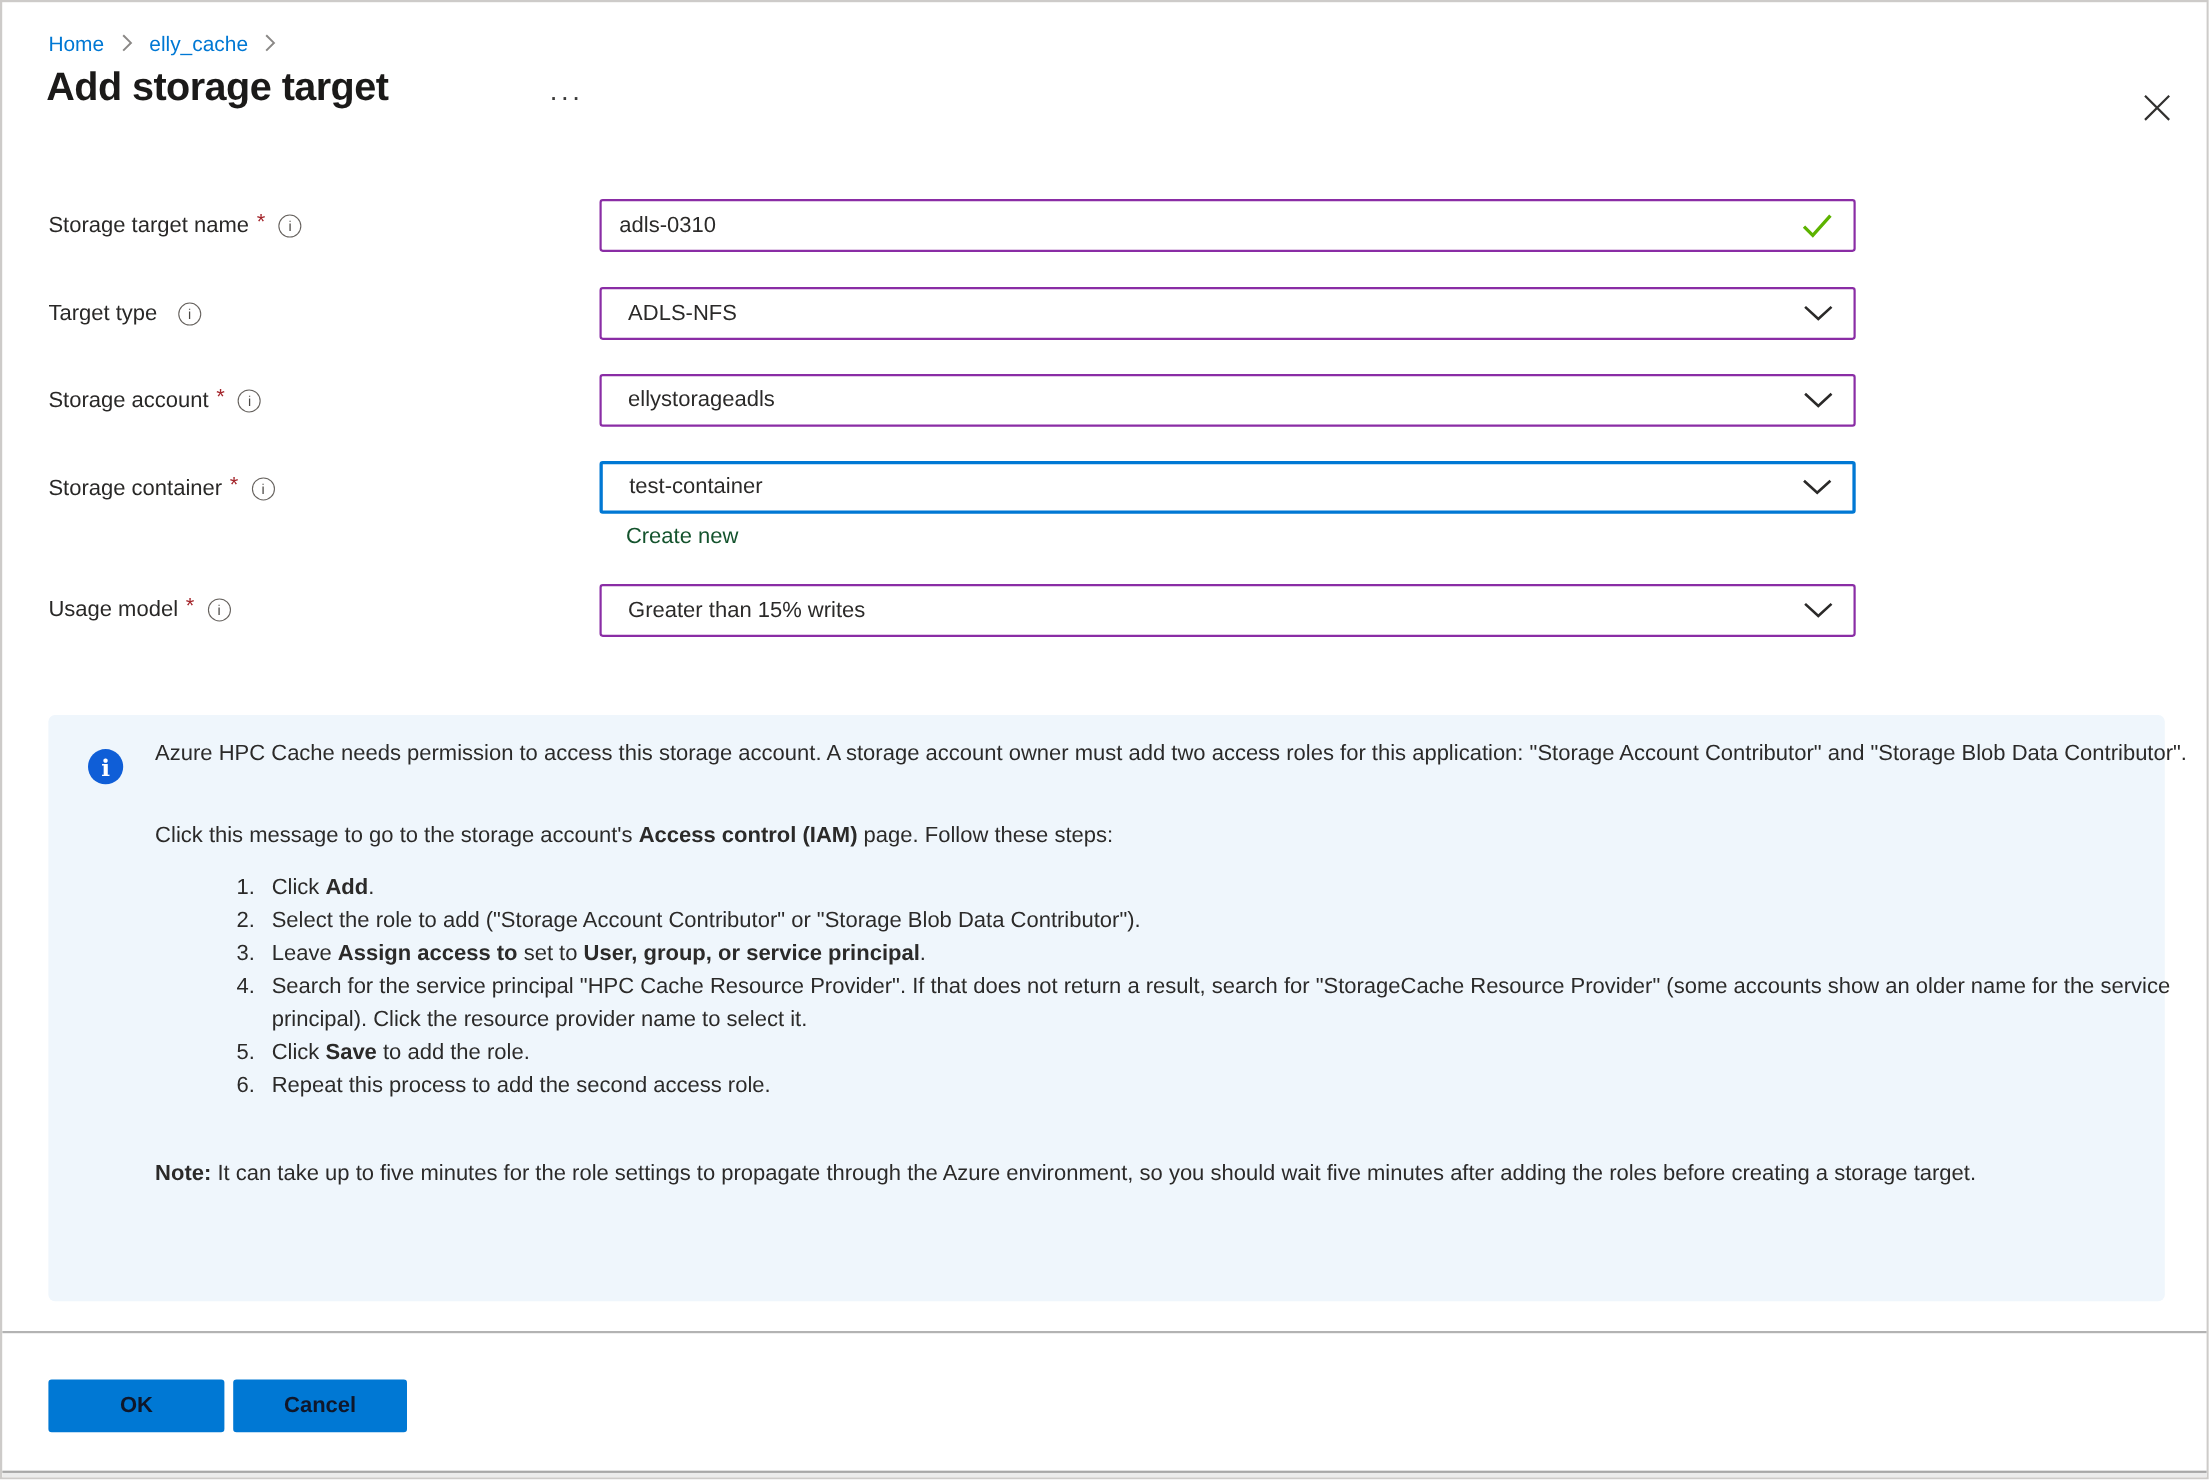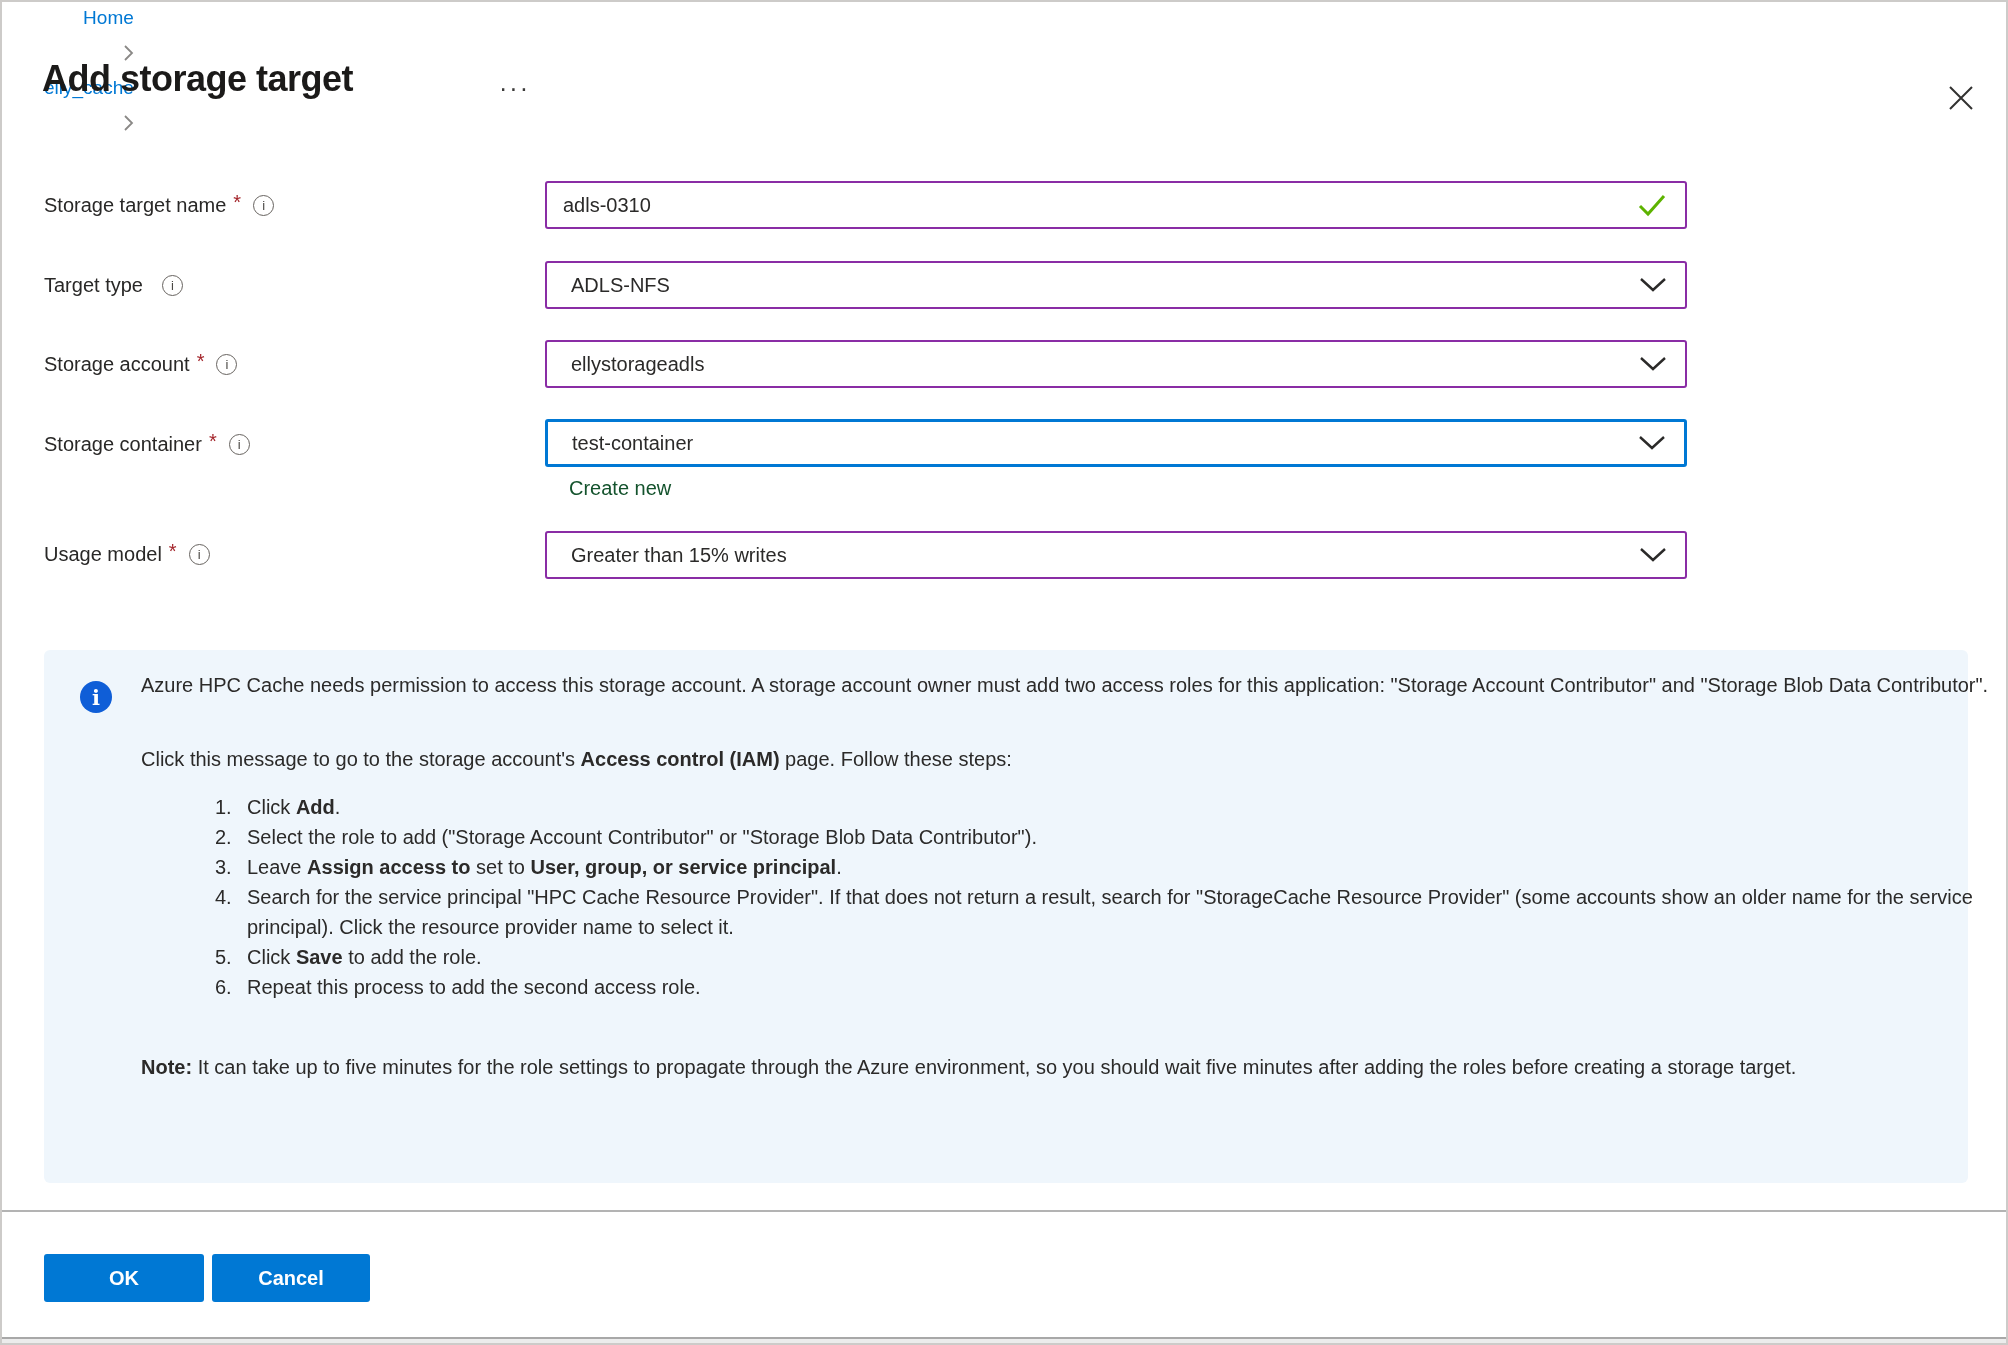--- a/index.html
+++ b/index.html
@@ -3,21 +3,21 @@
 <meta charset="utf-8">
 <style>
   * { margin:0; padding:0; box-sizing:border-box; }
   html,body { background:#ffffff; }
   .page {
     position:relative; width:2008px; height:1345px;
     background:#ffffff; border:2px solid #cdcbc9; overflow:hidden;
     font-family:"Liberation Sans", sans-serif; color:#292827;
   }
   
-  .breadcrumb { position:absolute; left:42px; top:5px; display:flex; align-items:flex-end; gap:15px; font-size:19px;flex-direction:column; }
+  .breadcrumb { position:absolute; left:42px; top:28px; display:flex; align-items:flex-start; gap:15px; font-size:19px; }
   .crumb { color:#0078d4; cursor:pointer; text-decoration:none; }
   .crumb-sep { display:inline-flex; align-items:center; }
   
   .title { position:absolute; left:40px; top:56px; font-size:36px; font-weight:700; color:#1b1a19; letter-spacing:-0.5px; }
   .more-dots { position:absolute; left:497px; top:72px; font-size:25px; letter-spacing:2px; color:#3b3a39; cursor:pointer; }
   .close-btn { position:absolute; left:1942px; top:79px; width:34px; height:34px; cursor:pointer; display:flex; align-items:center; justify-content:center; }
   
   .field-label { position:absolute; left:42px; display:flex; align-items:center; gap:9px; font-size:20px; color:#292827; height:28px;justify-content:flex-end; }
   .req { color:#a4262c; font-size:20px; position:relative; top:-3px; margin-left:-2px; }
   .info-i {
@@ -51,21 +51,21 @@
   .info-p2 { margin-bottom:18px; }
   .steps { margin-left:74px; margin-bottom:50px; width:1766px; }
   .step { display:flex; }
   .step-num { flex:0 0 32px; }
   .step-text { flex:1; }
   b { font-weight:700; }
   
   .divider { position:absolute; left:0; top:1208px; width:2008px; height:2px; background:#b3b3b3; }
   .btn {
     position:absolute; top:1252px; height:48px; border:none; border-radius:3px;
-    background:#0078d4; color:#ffffff; font-size:20px; font-weight:700;
+    background:#0078d4; color:#0f172a; font-size:20px; font-weight:700;
     font-family:"Liberation Sans",sans-serif; cursor:pointer;
   }
   .btn-ok { left:42px; width:160px; }
   .btn-cancel { left:210px; width:158px; }
   .bottom-strip { position:absolute; left:0; top:1335px; width:2008px; height:10px; background:#ececec; border-top:2px solid #a8a8a8; }
 </style>
 </head>
 <body>
 
 <div class="page">

